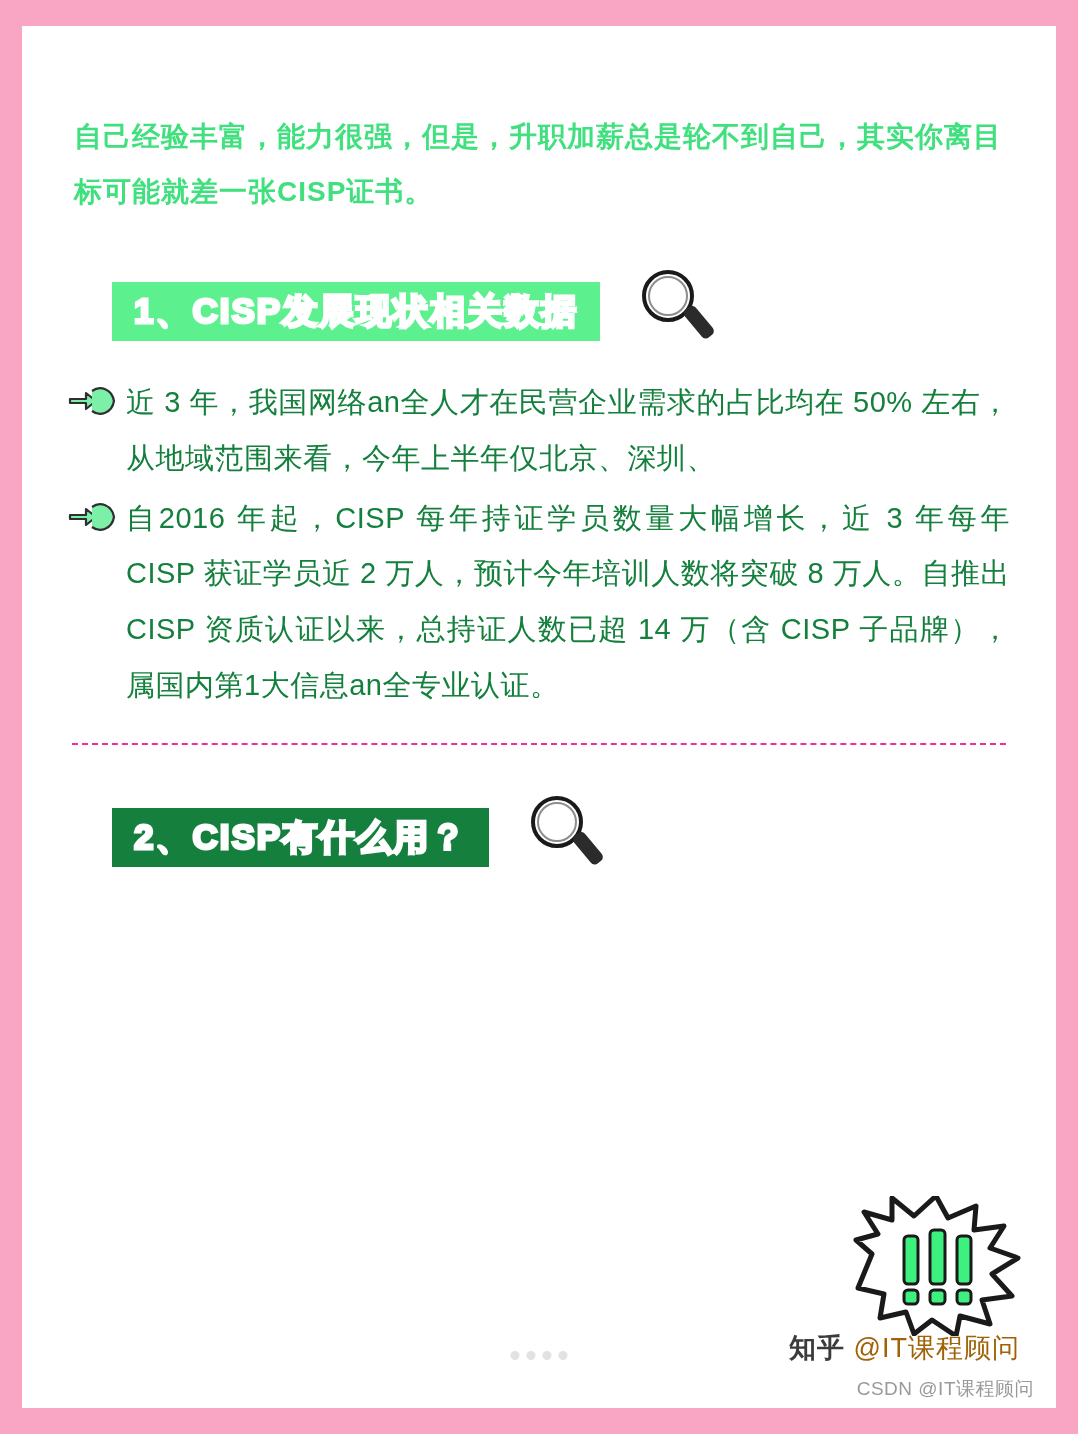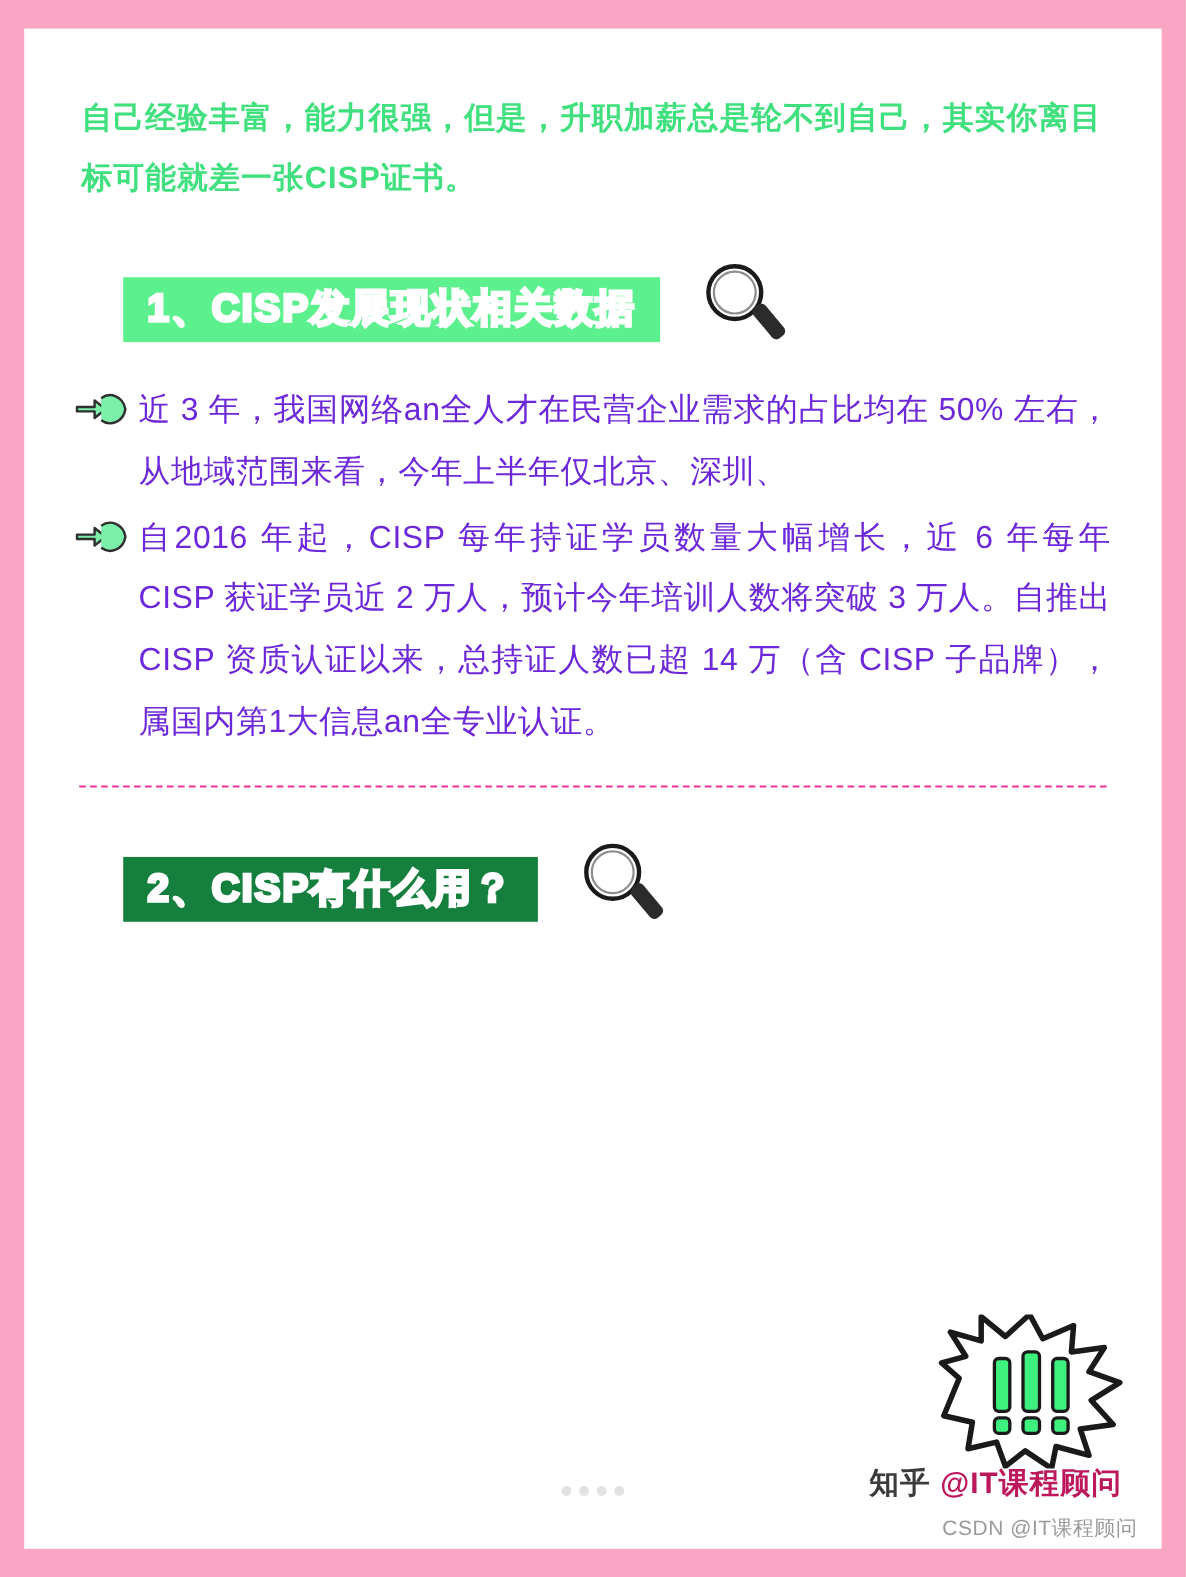--- a/index.html
+++ b/index.html
@@ -12,21 +12,21 @@
     background: #f8a6c3;
     padding: 26px 22px;
     position: relative;
     overflow: hidden;
   }
   .card {
     width: 100%;
     height: 100%;
     background: #ffffff;
     position: relative;
-    padding: 54px 46px 0 46px;
+    padding: 84px 46px 0 46px;
     overflow: hidden;
   }
   
   .intro {
     color: #3fe07d;
     font-size: 28px;
     font-weight: bold;
     line-height: 1.95;
     letter-spacing: 1px;
     padding: 0 6px;
@@ -64,21 +64,21 @@
   }
   .bullet {
     flex: 0 0 auto;
     width: 58px;
     padding-top: 10px;
     text-align: left;
   }
   .para p {
     font-size: 29px;
     line-height: 1.92;
-    color: #6d28d9;
+    color: #15803d;
     letter-spacing: 0.5px;
     text-align: justify;
     flex: 1 1 auto;
   }
   .para.sec2 p { font-size: 28px; }
   .divider {
     margin: 30px 4px 0 4px;
     border-top: 2px dashed #f0309a;
   }
   
@@ -96,21 +96,21 @@
   }
   .zhihu {
     position: absolute;
     right: 36px;
     bottom: 42px;
     font-size: 27px;
     color: #3b3b3b;
     font-weight: bold;
     letter-spacing: 1px;
   }
-  .zhihu .at { color: #be185d; font-weight: bold; }
+  .zhihu .at { color: #a16207; font-weight: normal; }
   .csdn {
     position: absolute;
     right: 22px;
     bottom: 6px;
     font-size: 19px;
     color: #9a9a9a;
     letter-spacing: 0.5px;
   }
   .burst {
     position: absolute;
@@ -146,21 +146,21 @@
       </span>
       <p>近 3 年，我国网络an全人才在民营企业需求的占比均在 50% 左右，从地域范围来看，今年上半年仅北京、深圳、</p>
     </div>
     <div class="para">
       <span class="bullet">
         <svg width="48" height="34" viewBox="0 0 48 34">
           <path d="M2 14 h16 v-6 l10 8 -10 8 v-6 H2 z" fill="#7cf0a8" stroke="#2f2f2f" stroke-width="2.2" stroke-linejoin="round"></path>
           <path d="M24 6 c8 -6 20 -2 22 10 c-2 12 -14 16 -22 10" fill="#7cf0a8" stroke="#2f2f2f" stroke-width="2.2" stroke-linejoin="round"></path>
         </svg>
       </span>
-      <p>自2016 年起，CISP 每年持证学员数量大幅增长，近 6 年每年 CISP 获证学员近 2 万人，预计今年培训人数将突破 3 万人。自推出 CISP 资质认证以来，总持证人数已超 14 万（含 CISP 子品牌），属国内第1大信息an全专业认证。</p>
+      <p>自2016 年起，CISP 每年持证学员数量大幅增长，近 3 年每年 CISP 获证学员近 2 万人，预计今年培训人数将突破 8 万人。自推出 CISP 资质认证以来，总持证人数已超 14 万（含 CISP 子品牌），属国内第1大信息an全专业认证。</p>
     </div>
   </div>
 
   <div class="divider"></div>
 
   <div class="sec-head">
     <div class="badge pink">2、CISP有什么用？</div>
     <span class="magnifier">
       <svg width="92" height="92" viewBox="0 0 92 92">
         <circle cx="38" cy="33" r="24" fill="#ffffff" stroke="#1a1a1a" stroke-width="4"></circle>

